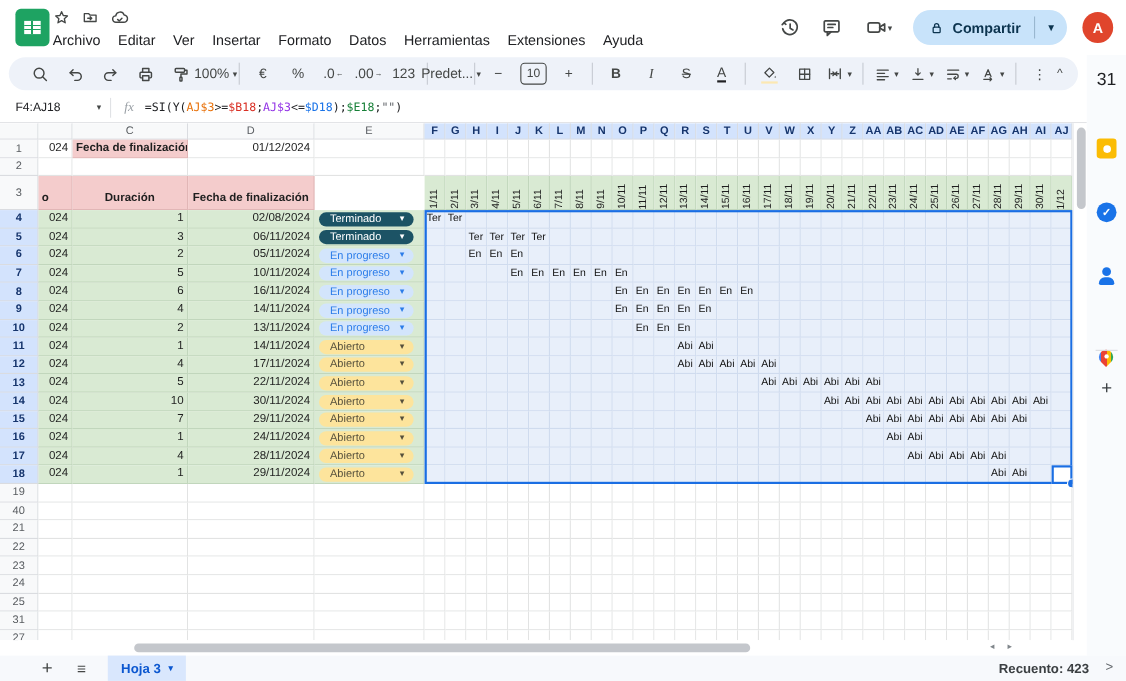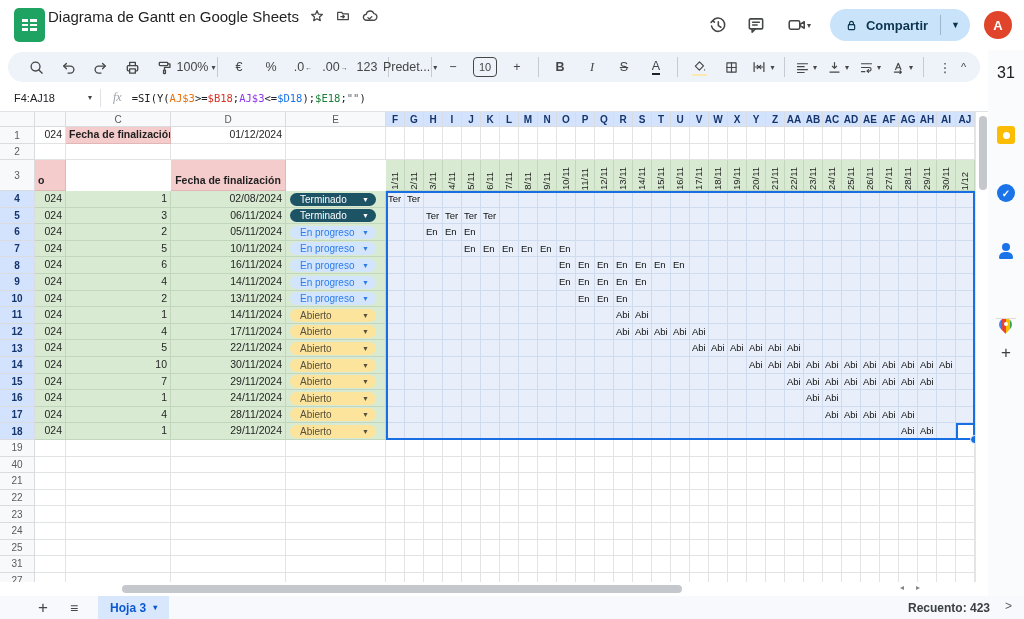--- a/index.html
+++ b/index.html
@@ -111,39 +111,49 @@
 </style>
 </head>
 <body>
 
 <div id="topbar">
   <div id="logo">
       <div class="lgrid"></div>
     </div>
   <div id="titleblock">
     <div id="title-row">
-      <span id="doc-title">Diagrama de Gantt en Google Sheets</span>
       <span class="t-ic">
         <svg class="ic" width="16" height="16" viewBox="0 0 18 18">
             <path d="M9 3l1.7 3.9 4.3.4-3.2 2.8.9 4.2L9 12.1l-3.7 2.2.9-4.2L3 7.3l4.3-.4z"></path>
           </svg>
       </span>
       <span class="t-ic">
         <svg class="ic" width="16" height="16" viewBox="0 0 18 18">
             <path d="M3 5h4.5L9 6.5h6V13H3z"></path>
             <path d="M6.5 9.7h4M9 8.2l1.6 1.5L9 11.2"></path>
           </svg>
       </span>
       <span class="t-ic">
         <svg class="ic" width="17" height="17" viewBox="0 0 18 18">
             <path d="M5.8 13a3.1 3.1 0 01-.3-6.2 4.2 4.2 0 018.1-.9A2.9 2.9 0 0113 13z"></path>
             <path d="M7.3 10.2l1.6 1.5 2.6-2.6"></path>
           </svg>
       </span>
     </div>
+    <nav id="menubar">
+      <span>Archivo</span>
+      <span>Editar</span>
+      <span>Ver</span>
+      <span>Insertar</span>
+      <span>Formato</span>
+      <span>Datos</span>
+      <span>Herramientas</span>
+      <span>Extensiones</span>
+      <span>Ayuda</span>
+    </nav>
   </div>
   <div id="top-actions">
     <span class="iconbtn">
       <svg class="ic" width="20" height="20" viewBox="0 0 18 18">
           <path d="M4.2 5.2A6 6 0 113.2 10"></path>
           <path d="M2.8 6.6l1.4-1.4L5.8 6.4"></path>
           <path d="M9.3 6.2v3.4l2.3 1.4"></path>
         </svg>
     </span>
     <span class="iconbtn">
@@ -435,20 +445,21 @@
     <div class="cell" style="left: 804px; top: 32px; width: 19px; height: 16px;"></div>
     <div class="cell" style="left: 823px; top: 32px; width: 19px; height: 16px;"></div>
     <div class="cell" style="left: 842px; top: 32px; width: 19px; height: 16px;"></div>
     <div class="cell" style="left: 861px; top: 32px; width: 19px; height: 16px;"></div>
     <div class="cell" style="left: 880px; top: 32px; width: 19px; height: 16px;"></div>
     <div class="cell" style="left: 899px; top: 32px; width: 19px; height: 16px;"></div>
     <div class="cell" style="left: 918px; top: 32px; width: 19px; height: 16px;"></div>
     <div class="cell" style="left: 937px; top: 32px; width: 19px; height: 16px;"></div>
     <div class="cell" style="left: 956px; top: 32px; width: 19px; height: 16px;"></div>
     <div class="cell pink b bottom" style="left: 35px; top: 48px; width: 31px; height: 31px;">o</div>
+    <div class="cell pink b bottom c" style="left: 66px; top: 48px; width: 105px; height: 31px;">Duración</div>
     <div class="cell pink b bottom c" style="left: 171px; top: 48px; width: 115px; height: 31px;">Fecha de finalización</div>
     <div class="cell green datecell" style="left: 386px; top: 48px; width: 19px; height: 31px;">
       <span>1/11</span>
     </div>
     <div class="cell green datecell" style="left: 405px; top: 48px; width: 19px; height: 31px;">
       <span>2/11</span>
     </div>
     <div class="cell green datecell" style="left: 424px; top: 48px; width: 19px; height: 31px;">
       <span>3/11</span>
     </div>

